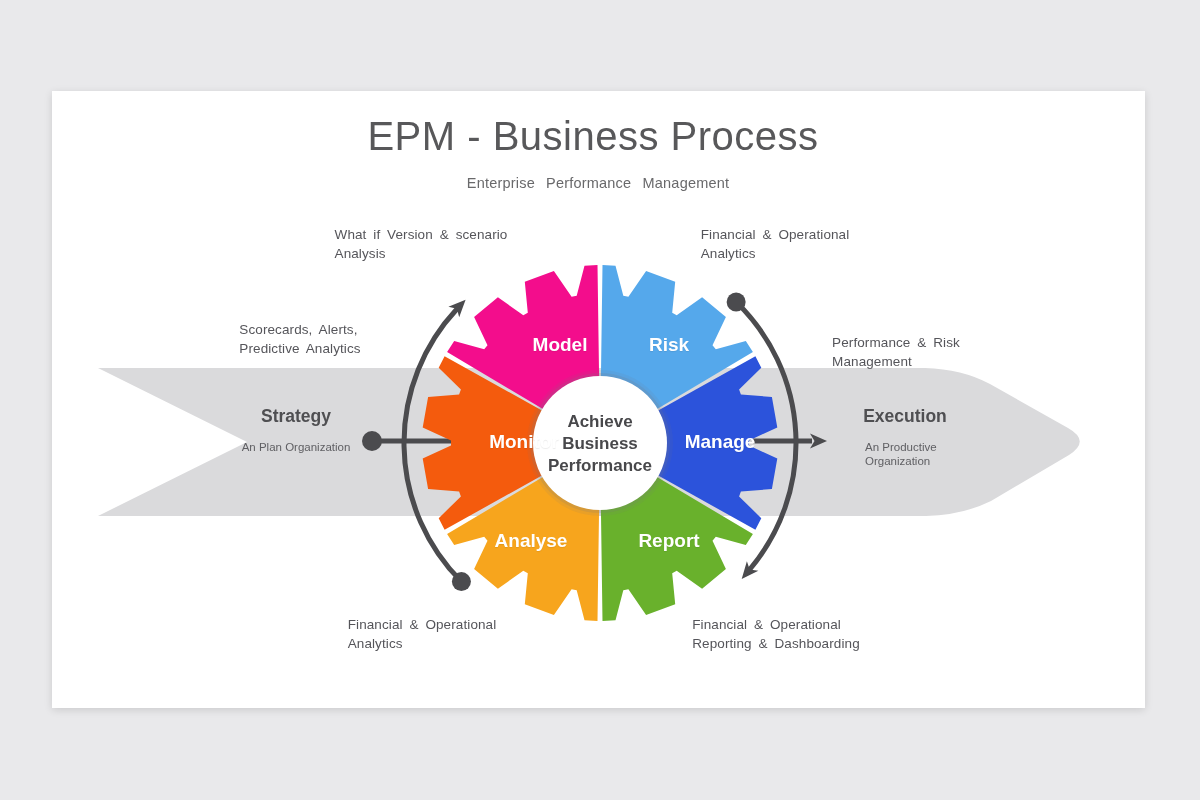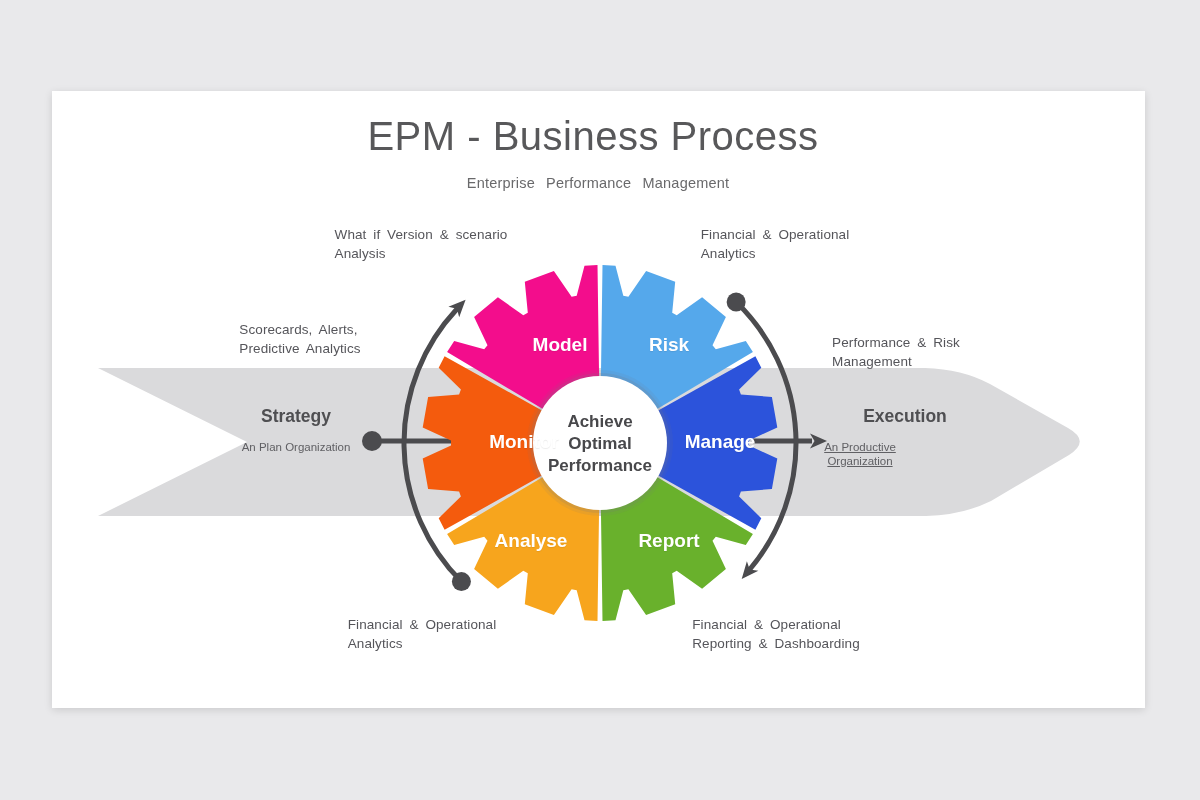--- a/index.html
+++ b/index.html
@@ -68,25 +68,25 @@
     <circle cx="600" cy="443" r="67" fill="#ffffff"></circle>
   </svg>
 
 <div class="txt page-title">EPM - Business Process</div>
 <div class="txt page-subtitle">Enterprise Performance Management</div>
 
 <div class="txt band-title" style="left:296px;top:406px;">Strategy</div>
 <div class="band-sub" style="position:absolute;left:296px;top:440px;text-align:center;">An Plan Organization</div>
 
 <div class="txt band-title" style="left:905px;top:406px;">Execution</div>
-<div class="band-sub" style="position:absolute;left:860px;top:440px;text-align:center;text-decoration:underline;">An Productive Organization</div>
+<div class="band-sub" style="position:absolute;left:920px;top:440px;text-align:left;">An Productive Organization</div>
 
 <div class="hub-text">
   <div>Achieve</div>
-  <div>Optimal</div>
+  <div>Business</div>
   <div>Performance</div>
 </div>
 
 <div id="labels">
     <div class="gear-label" style="left: 560px; top: 345px;">Model</div>
     <div class="gear-label" style="left: 669px; top: 345px;">Risk</div>
     <div class="gear-label" style="left: 720px; top: 442px;">Manage</div>
     <div class="gear-label" style="left: 669px; top: 541px;">Report</div>
     <div class="gear-label" style="left: 531px; top: 541px;">Analyse</div>
     <div class="gear-label" style="left: 488px; top: 442px; margin-left: 36px;">Monitor</div>

